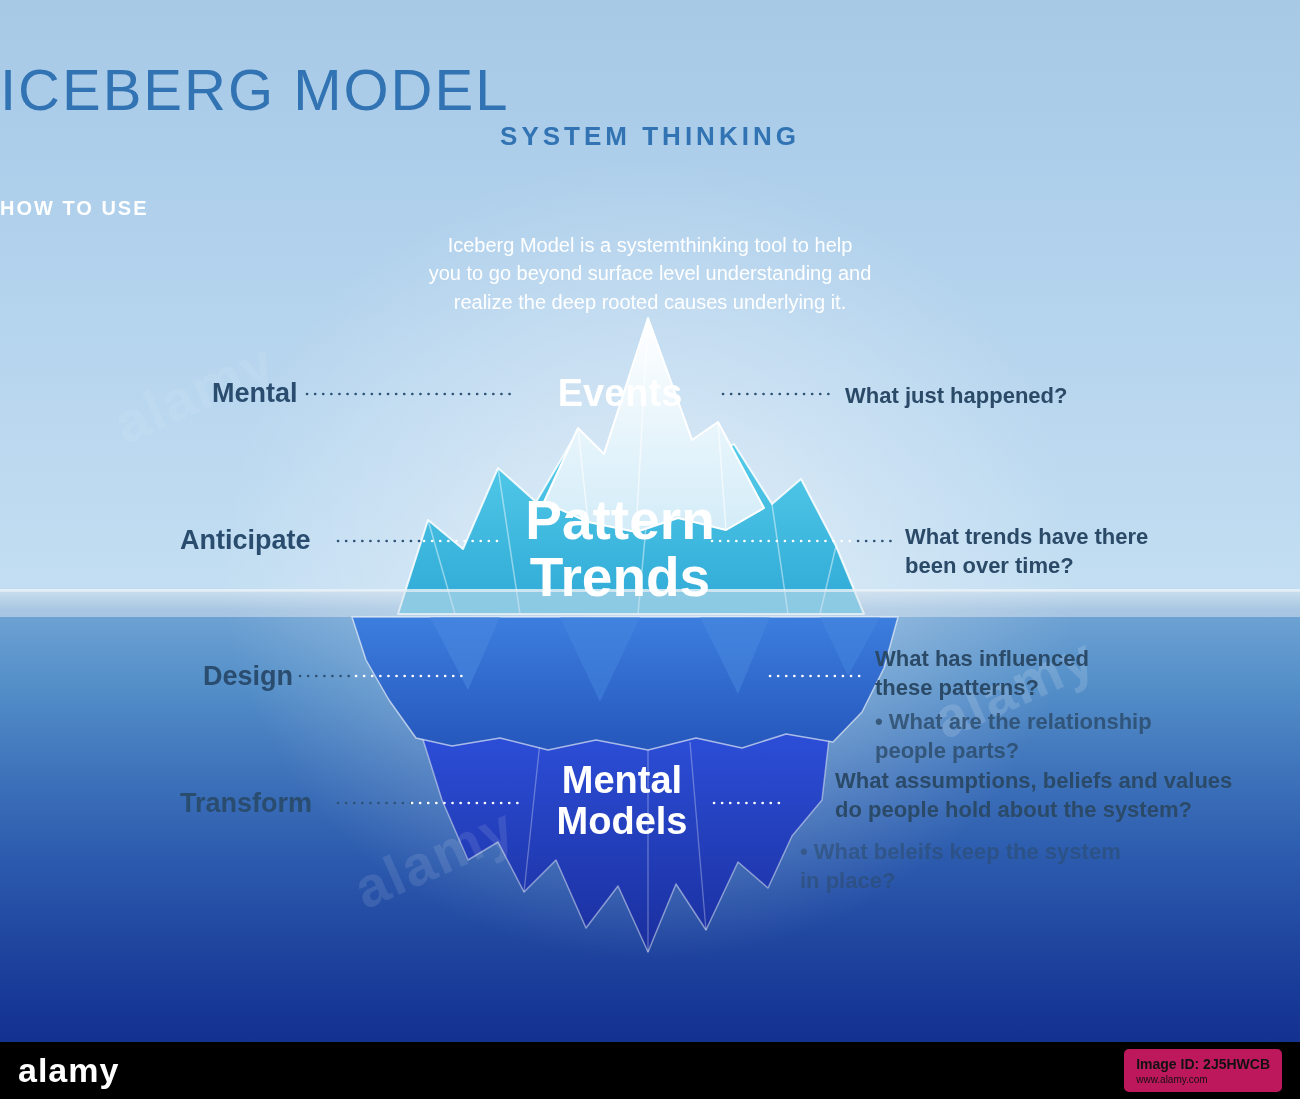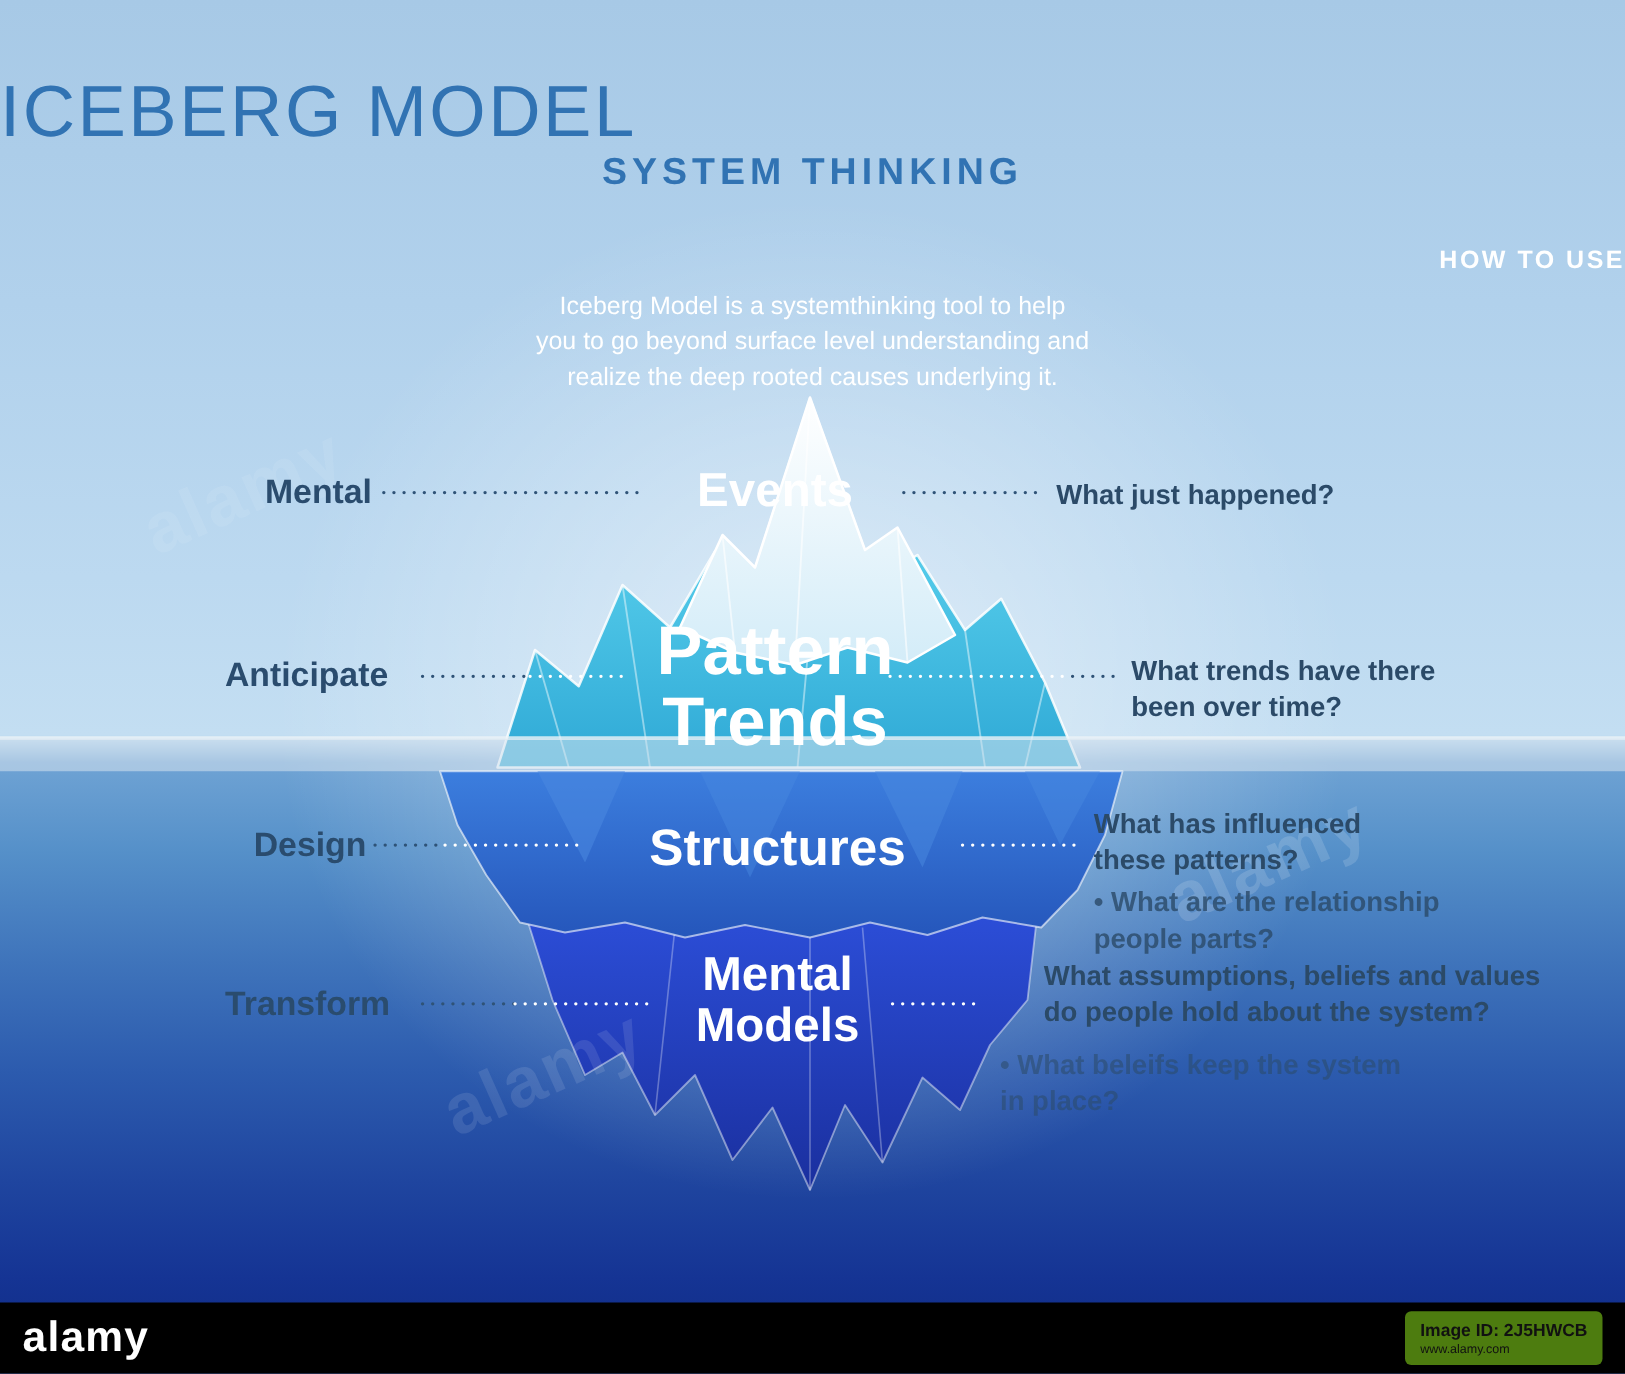--- a/index.html
+++ b/index.html
@@ -10,42 +10,42 @@
       #a7c9e6 0%, #b1d1ec 22%, #bcd9f0 42%, #c3def2 53.5%,
       #6fa3d4 55.5%, #5590c9 62%, #3f74bb 70%, #2c5bae 78%,
       #1f459f 86%, #153494 93%, #0f2a82 100%);
   }
   .layer-svg{position:absolute;inset:0;z-index:1;}
   .wm{position:absolute;z-index:2;color:#ffffff;font-weight:bold;font-size:56px;
       transform:rotate(-24deg);pointer-events:none;letter-spacing:2px;}
   .txt{position:absolute;z-index:3;}
   .title1{top:56px;left:0;width:100%;font-size:58px;font-weight:normal;
           color:#3173b3;letter-spacing:2px;}
-  .title2{top:121px;left:0;width:100%;text-align:center;font-size:30px;font-weight:bold;
+  .title2{top:121px;left:0;width:100%;text-align:center;font-size:26px;font-weight:bold;
           color:#3173b3;letter-spacing:4px;}
-  .howto-heading{top:197px;left:0;width:100%;text-align:right;font-size:20px;font-weight:bold;
+  .howto-heading{top:197px;left:0;width:100%;text-align:left;font-size:20px;font-weight:bold;
           color:#ffffff;letter-spacing:2px;}
   .howto-body{top:231px;left:0;width:100%;text-align:center;font-size:20px;color:#ffffff;
           line-height:1.42;white-space:pre-line;}
   .action{font-size:27px;font-weight:600;color:#2a4c6e;}
   .center-label{transform:translateX(-50%);text-align:center;color:#ffffff;font-weight:bold;
           white-space:pre-line;}
   .question{font-size:22px;font-weight:600;color:#2b4a68;line-height:1.32;white-space:pre-line;}
   .bullet{font-size:22px;font-weight:600;line-height:1.32;white-space:pre-line;}
   .b3{color:rgba(43,74,104,0.8);}
   .b4{color:rgba(43,74,104,0.55);}
   .events-label{font-size:38px;}
   .patterns-label{font-size:55px;line-height:1.04;}
   .structures-label{font-size:41px;}
   .mental-label{font-size:38px;line-height:1.08;}
   .footer-bar{position:absolute;left:0;bottom:0;width:100%;height:57px;background:#000;
           z-index:5;display:flex;align-items:center;justify-content:space-between;
           padding:0 18px;box-sizing:border-box;}
   .brand{color:#ffffff;font-size:34px;font-weight:bold;letter-spacing:1px;}
-  .id-box{background:#4d7c0f;border-radius:5px;padding:7px 12px;color:#111;}
+  .id-box{background:#be185d;border-radius:5px;padding:7px 12px;color:#111;}
   .id-line{font-size:14px;font-weight:bold;}
   .url-line{font-size:10px;margin-top:2px;}
 </style>
 </head>
 <body>
 
 <div class="canvas">
 
   <svg class="layer-svg" width="1300" height="1099" viewBox="0 0 1300 1099">
     <defs>
@@ -144,21 +144,20 @@
   <div class="txt center-label events-label" style="left:620px;top:372px;">Events</div>
   <div class="txt question" style="left:845px;top:381px;">What just happened?</div>
 
   <div class="txt action" style="left:180px;top:525px;">Anticipate</div>
   <div class="txt center-label patterns-label" style="left:620px;top:492px;">Pattern
 Trends</div>
   <div class="txt question" style="left:905px;top:522px;">What trends have there
 been over time?</div>
 
   <div class="txt action" style="left:203px;top:661px;">Design</div>
-  <div class="txt center-label structures-label" style="left:622px;top:655px;">Structures</div>
   <div class="txt question" style="left:875px;top:644px;">What has influenced
 these patterns?</div>
   <div class="txt bullet b3" style="left:875px;top:707px;">• What are the relationship
 people parts?</div>
 
   <div class="txt action" style="left:180px;top:788px;">Transform</div>
   <div class="txt center-label mental-label" style="left:622px;top:760px;">Mental
 Models</div>
   <div class="txt question" style="left:795px;top:766px;margin-left:40px;">What assumptions, beliefs and values
 do people hold about the system?</div>

